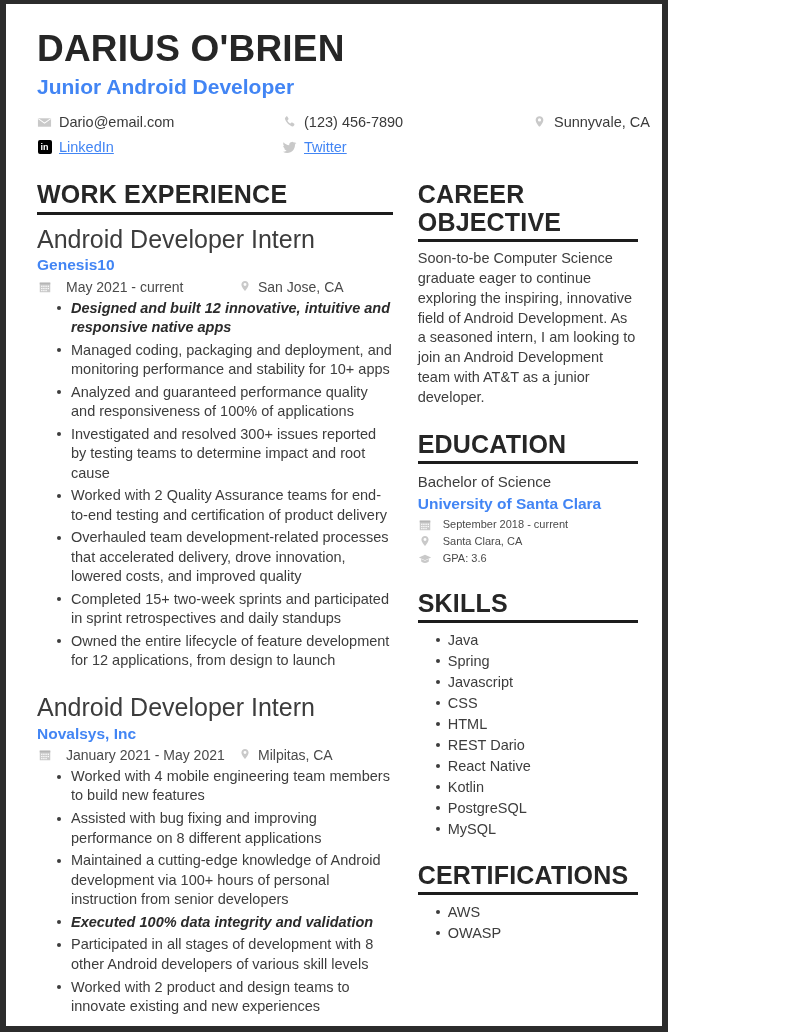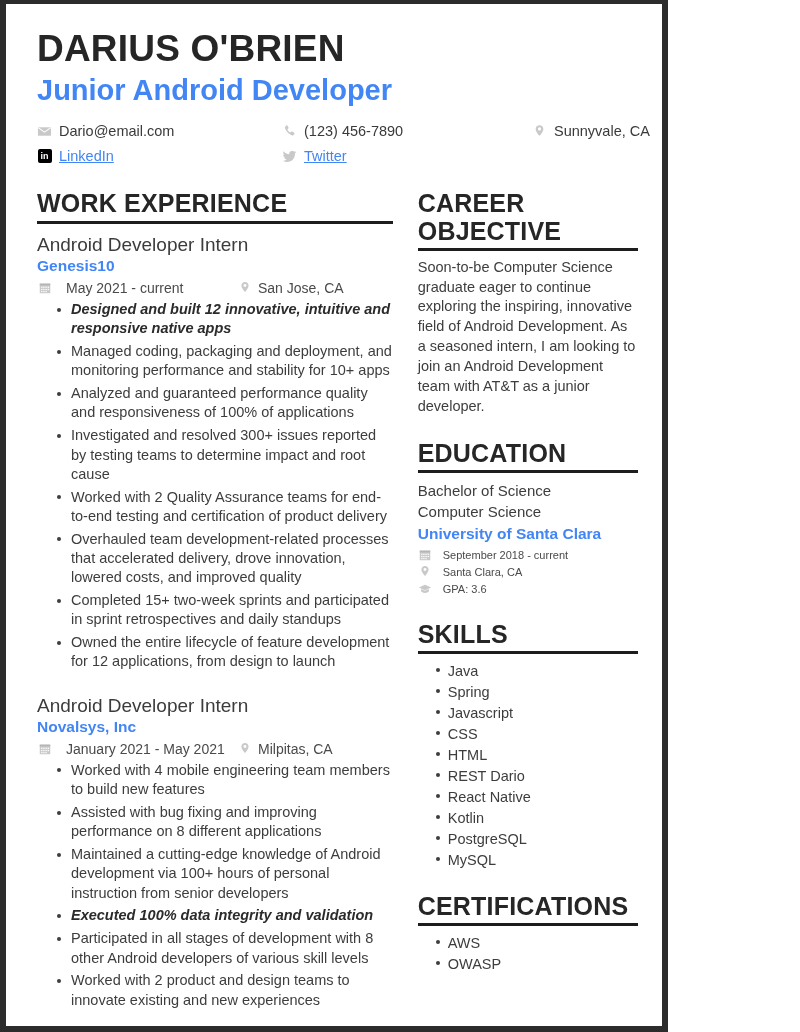--- a/index.html
+++ b/index.html
@@ -37,21 +37,21 @@
   .name {
     font-size: 37px;
     font-weight: 700;
     letter-spacing: 0.2px;
     color: #262626;
     line-height: 1.05;
     margin: 0 0 6px 6px;
     text-transform: uppercase;
   }
   .title {
-    font-size: 29px;
+    font-size: 21px;
     font-weight: 700;
     color: #4285f4;
     margin: 0 0 12px 6px;
     line-height: 1.1;
   }
 
   .contact-grid {
     margin-left: 6px;
     width: 760px;
   }
@@ -108,21 +108,21 @@
     border: 0;
     border-top: 3px solid #1d1d1d;
     margin: 4px 0 9px 0;
   }
   .col-right .sec-rule { margin: 3px 0 7px 0; }
 
   
   .job { margin-bottom: 2px; }
   .job + .job { margin-top: 22px; }
   .job-title {
-    font-size: 19px;
+    font-size: 25px;
     color: #3c3c3c;
     font-weight: 400;
     line-height: 1.25;
     margin: 0 0 1px 0;
   }
   .job-company {
     font-size: 15.5px;
     font-weight: 700;
     color: #4285f4;
     margin: 0 0 4px 0;
@@ -396,21 +396,20 @@
       <section class="rsec">
         <h2 class="sec-head">CAREER OBJECTIVE</h2>
         <hr class="sec-rule">
         <p class="obj-text">Soon-to-be Computer Science graduate eager to continue exploring the inspiring, innovative field of Android Development. As a seasoned intern, I am looking to join an Android Development team with AT&amp;T as a junior developer.</p>
       </section>
 
       <section class="rsec">
         <h2 class="sec-head">EDUCATION</h2>
         <hr class="sec-rule">
         <div class="edu-line">Bachelor of Science</div>
-        <div class="edu-line">Computer Science</div>
         <div class="edu-school">University of Santa Clara</div>
         <div class="edu-meta">
           <span class="ico">
             <svg width="14" height="14" viewBox="0 0 16 16" fill="#c9c9c9" aria-hidden="true">
               <path d="M2 3h12v11H2z"></path>
                   <path d="M2 3h12v2H2z" fill="#b5b5b5"></path>
               <g fill="#fff">
                     <rect x="3.6" y="6.4" width="1.5" height="1.5"></rect>
                     <rect x="6" y="6.4" width="1.5" height="1.5"></rect>
                     <rect x="8.5" y="6.4" width="1.5" height="1.5"></rect>

